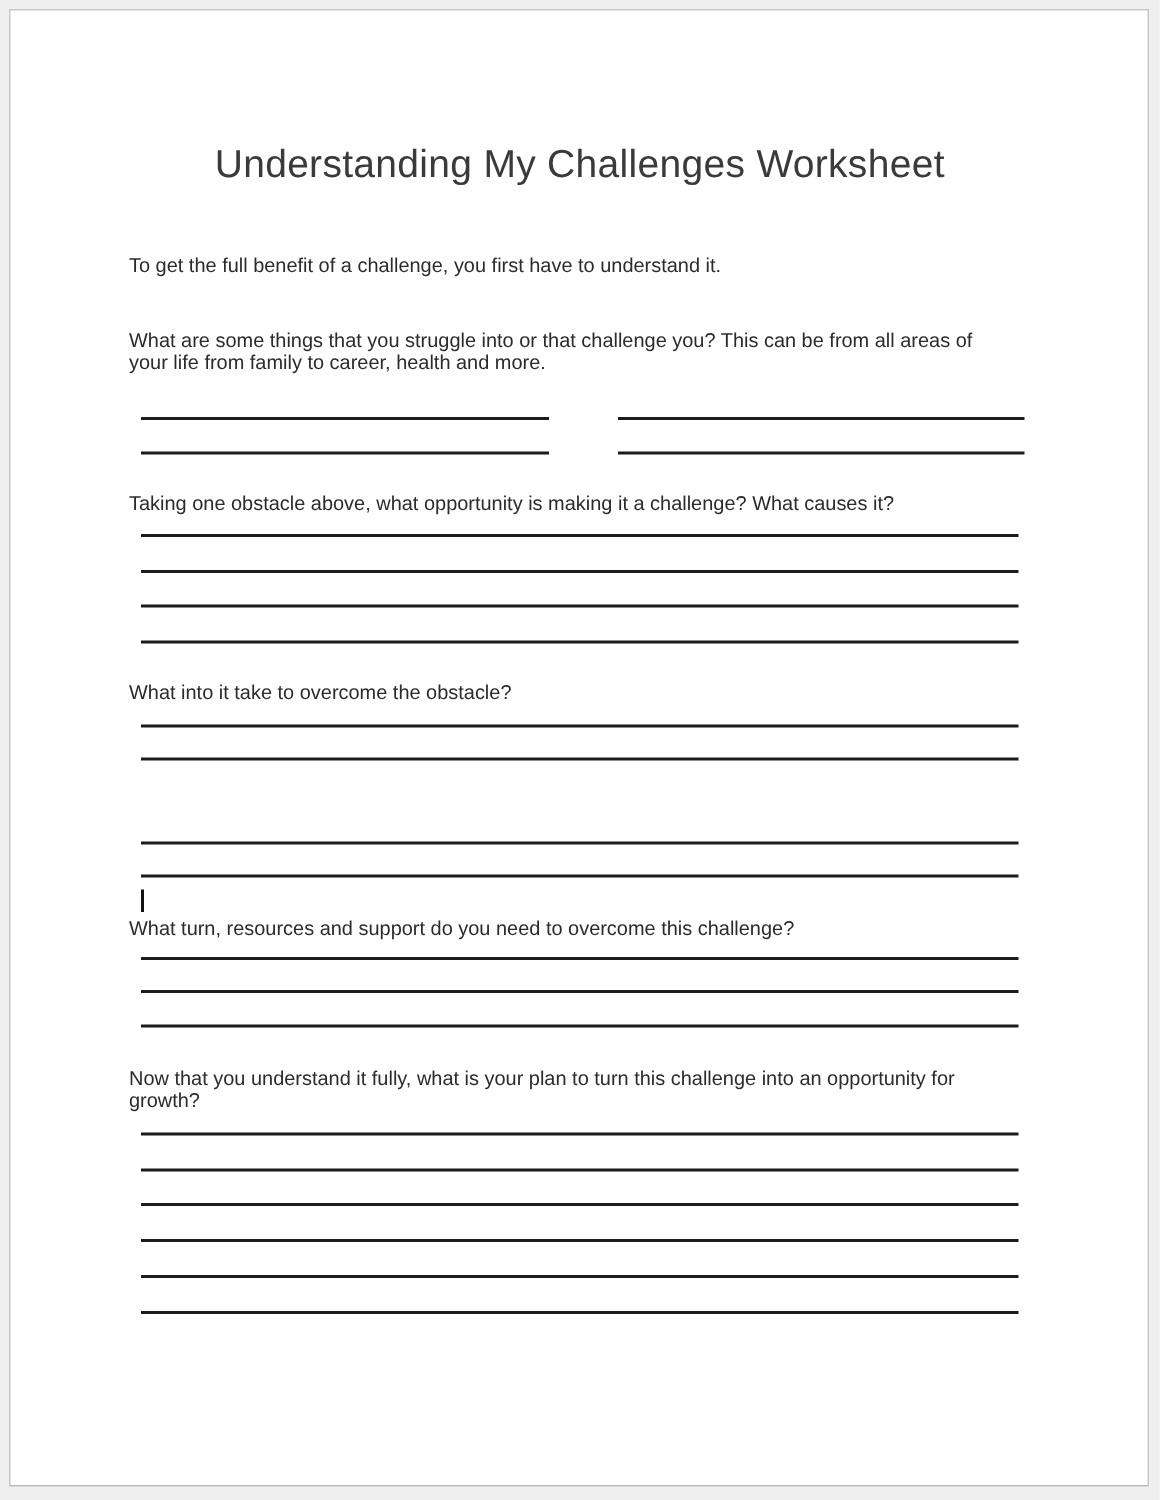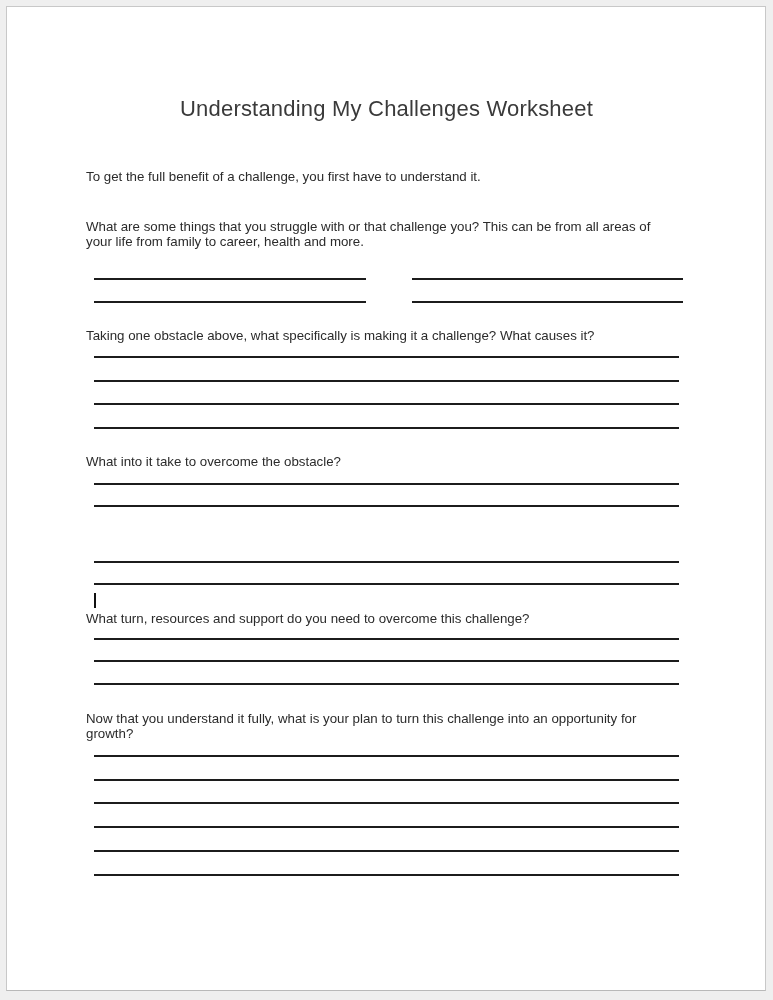--- a/index.html
+++ b/index.html
@@ -18,21 +18,21 @@
     width: 760px; height: 985px;
     background: #ffffff;
     border: 1px solid #c8c8c8;
     border-bottom-color: #b9b9b9;
   }
   .title {
     position: absolute;
     left: 0; right: 0;
     top: 95px;
     text-align: center;
-    font-size: 22px;
+    font-size: 26px;
     font-weight: 400;
     line-height: 28px;
     color: #3a3a3a;
     letter-spacing: 0.2px;
   }
   .text {
     position: absolute;
     left: 86px;
     width: 600px;
     font-size: 13.3px;
@@ -68,36 +68,36 @@
 
   <div class="page"></div>
 
   <h1 class="title">Understanding My Challenges Worksheet</h1>
 
   <div class="text" style="top:170px">
     <div class="tline">To get the full benefit of a challenge, you first have to understand it.</div>
   </div>
 
   <div class="text" style="top:220px">
-    <div class="tline">What are some things that you struggle with or that challenge you? This can be from all areas of</div>
+    <div class="tline">What are some things that you struggle into or that challenge you? This can be from all areas of</div>
     <div class="tline">your life from family to career, health and more.</div>
   </div>
   <div class="answers" style="top:257px; height:50px">
     <div class="col left">
         <div class="rule"></div>
         <div class="rule"></div>
       </div>
     <div class="col right">
         <div class="rule"></div>
         <div class="rule"></div>
       </div>
   </div>
 
   <div class="text" style="top:329px">
-    <div class="tline">Taking one obstacle above, what specifically is making it a challenge? What causes it?</div>
+    <div class="tline">Taking one obstacle above, what opportunity is making it a challenge? What causes it?</div>
   </div>
   <div class="answers" style="top:335px; --rh:23.4px">
       <div class="rule"></div>
       <div class="rule"></div>
       <div class="rule"></div>
       <div class="rule"></div>
     </div>
 
   <div class="text" style="top:455px">
     <div class="tline">What into it take to overcome the obstacle?</div>

